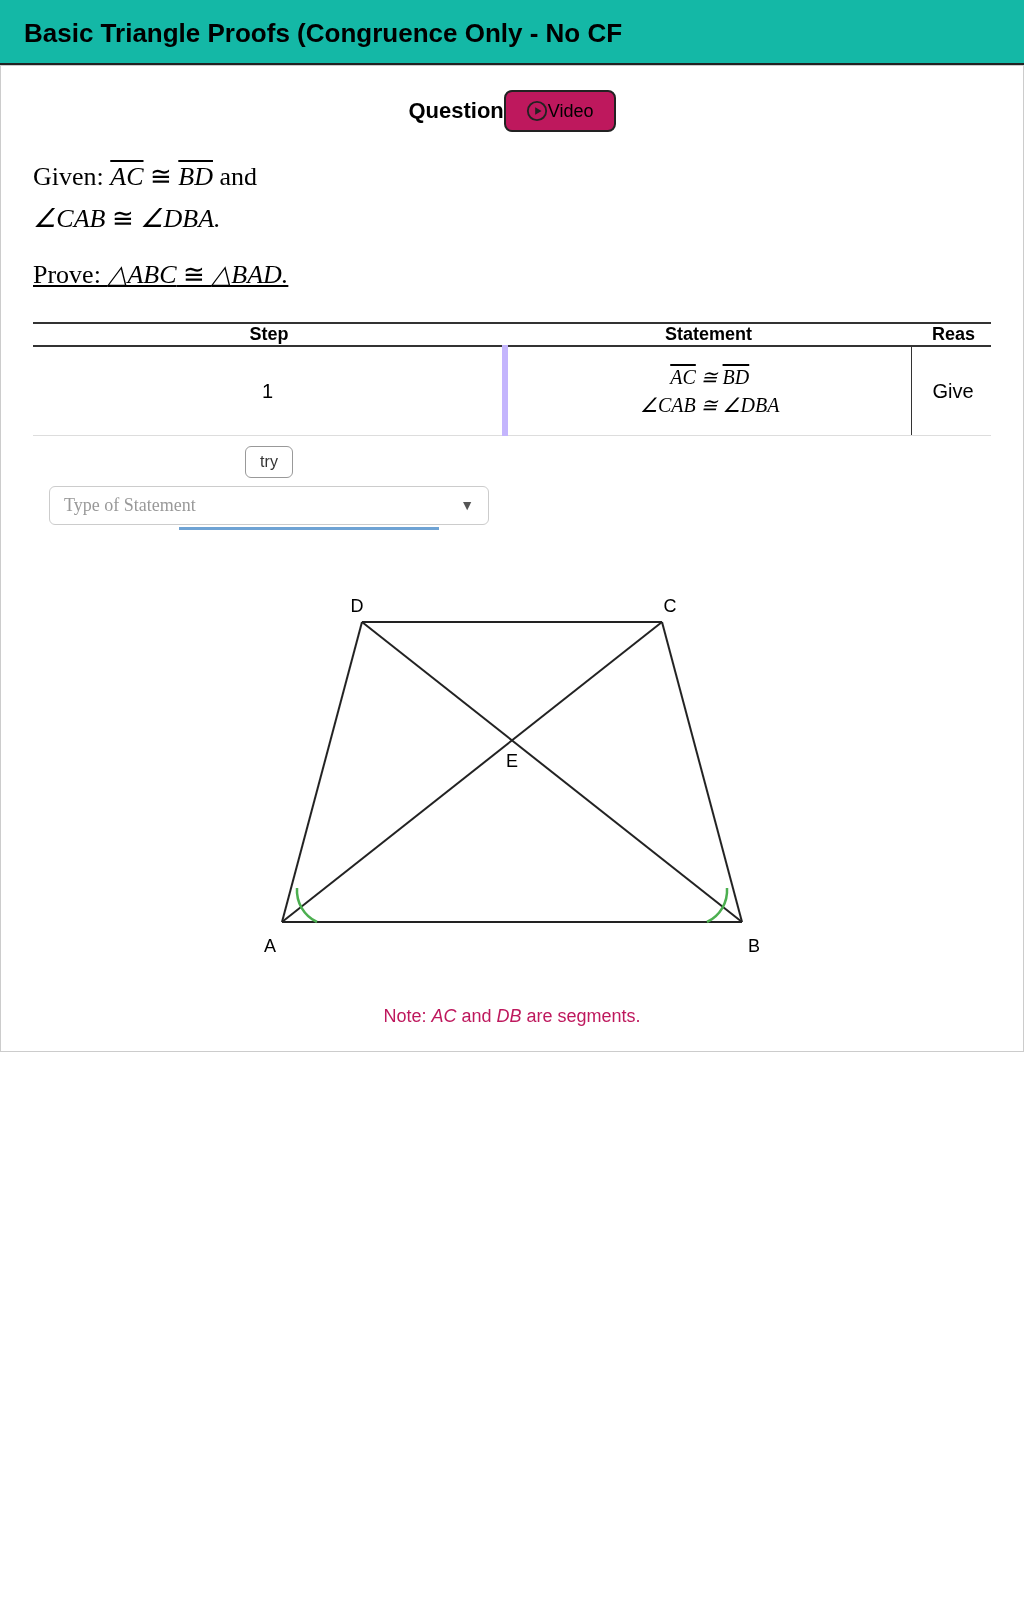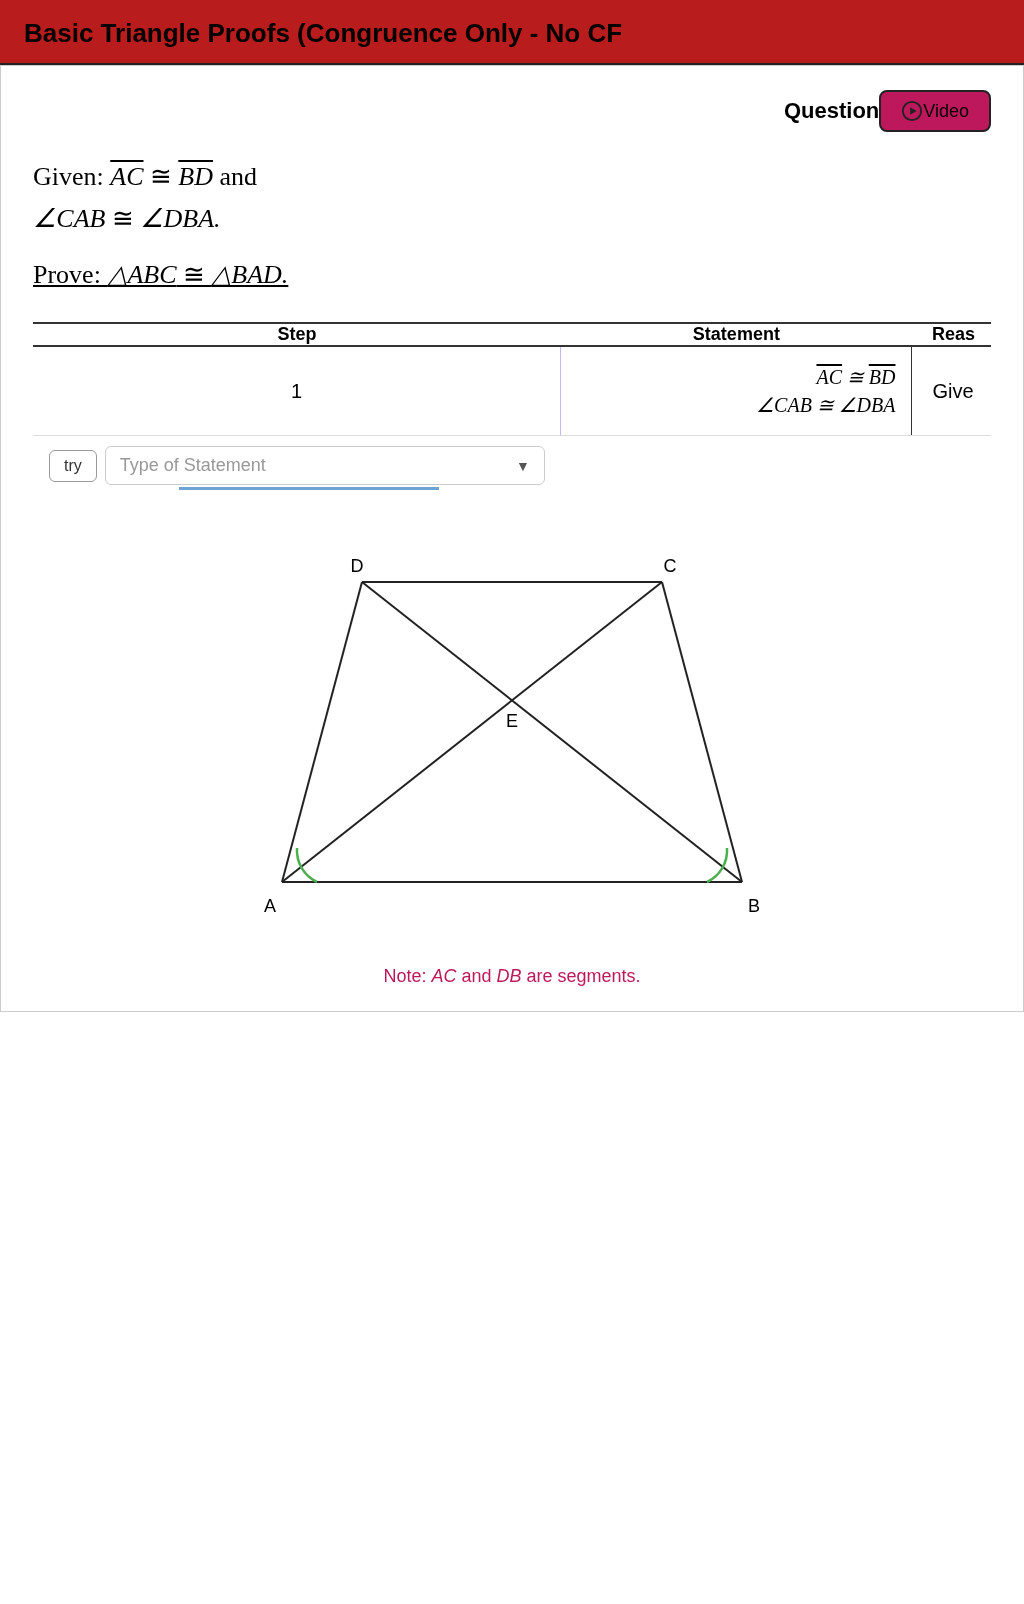--- a/index.html
+++ b/index.html
@@ -10,37 +10,37 @@
 
     body {
       font-family: Georgia, 'Times New Roman', serif;
       background: #fff;
       width: 1024px;
       min-height: 1604px;
       overflow-x: hidden;
     }
 
     .page-header {
-      background: #b91c1c;
+      background: #14b8a6;
       padding: 18px 24px 14px 24px;
       border-bottom: 2px solid #222;
       font-size: 26px;
       font-weight: bold;
       font-family: Arial, sans-serif;
     }
 
     .main-content {
       padding: 24px 32px;
       border: 1px solid #ccc;
       margin: 0;
     }
 
     .question-row {
       display: flex;
-      justify-content: flex-end;
+      justify-content: center;
       align-items: center;
       margin-bottom: 24px;
     }
 
     .question-label {
       font-size: 22px;
       font-weight: bold;
       font-family: Arial, sans-serif;
     }
 
@@ -118,22 +118,22 @@
       font-size: 20px;
       vertical-align: middle;
     }
 
     .proof-table td.step-cell {
       text-align: center;
       font-family: Arial, sans-serif;
     }
 
     .proof-table td.statement-cell {
-      text-align: right;
-      border-left: 1px solid #c4b5fd;
+      text-align: center;
+      border-left: 6px solid #c4b5fd;
       border-right: 1px solid #333;
     }
 
     .proof-table td.reason-cell {
       font-family: Arial, sans-serif;
       padding-left: 20px;
       margin-top: 20px;
     }
 
     .statement-line {
@@ -145,20 +145,21 @@
     .try-row td {
       border-bottom: none;
       padding-top: 10px;
       padding-bottom: 0;
     }
 
     .try-row-inner {
       display: flex;
       align-items: center;
       gap: 8px;
+      flex-direction: column;
     }
 
     .try-button {
       border: 1px solid #999;
       border-radius: 6px;
       background: #fff;
       padding: 6px 14px;
       font-size: 16px;
       font-family: Arial, sans-serif;
       cursor: pointer;
@@ -167,21 +168,21 @@
 
     .type-dropdown {
       display: flex;
       align-items: center;
       justify-content: space-between;
       border: 1px solid #ccc;
       border-radius: 6px;
       background: #fff;
       padding: 8px 14px;
       font-size: 18px;
-      font-family: Liberation Sans, sans-serif;
+      font-family: Liberation Serif, serif;
       color: #999;
       width: 440px;
       cursor: pointer;
       position: relative;
     }
 
     .dropdown-arrow {
       font-size: 14px;
       color: #555;
     }

